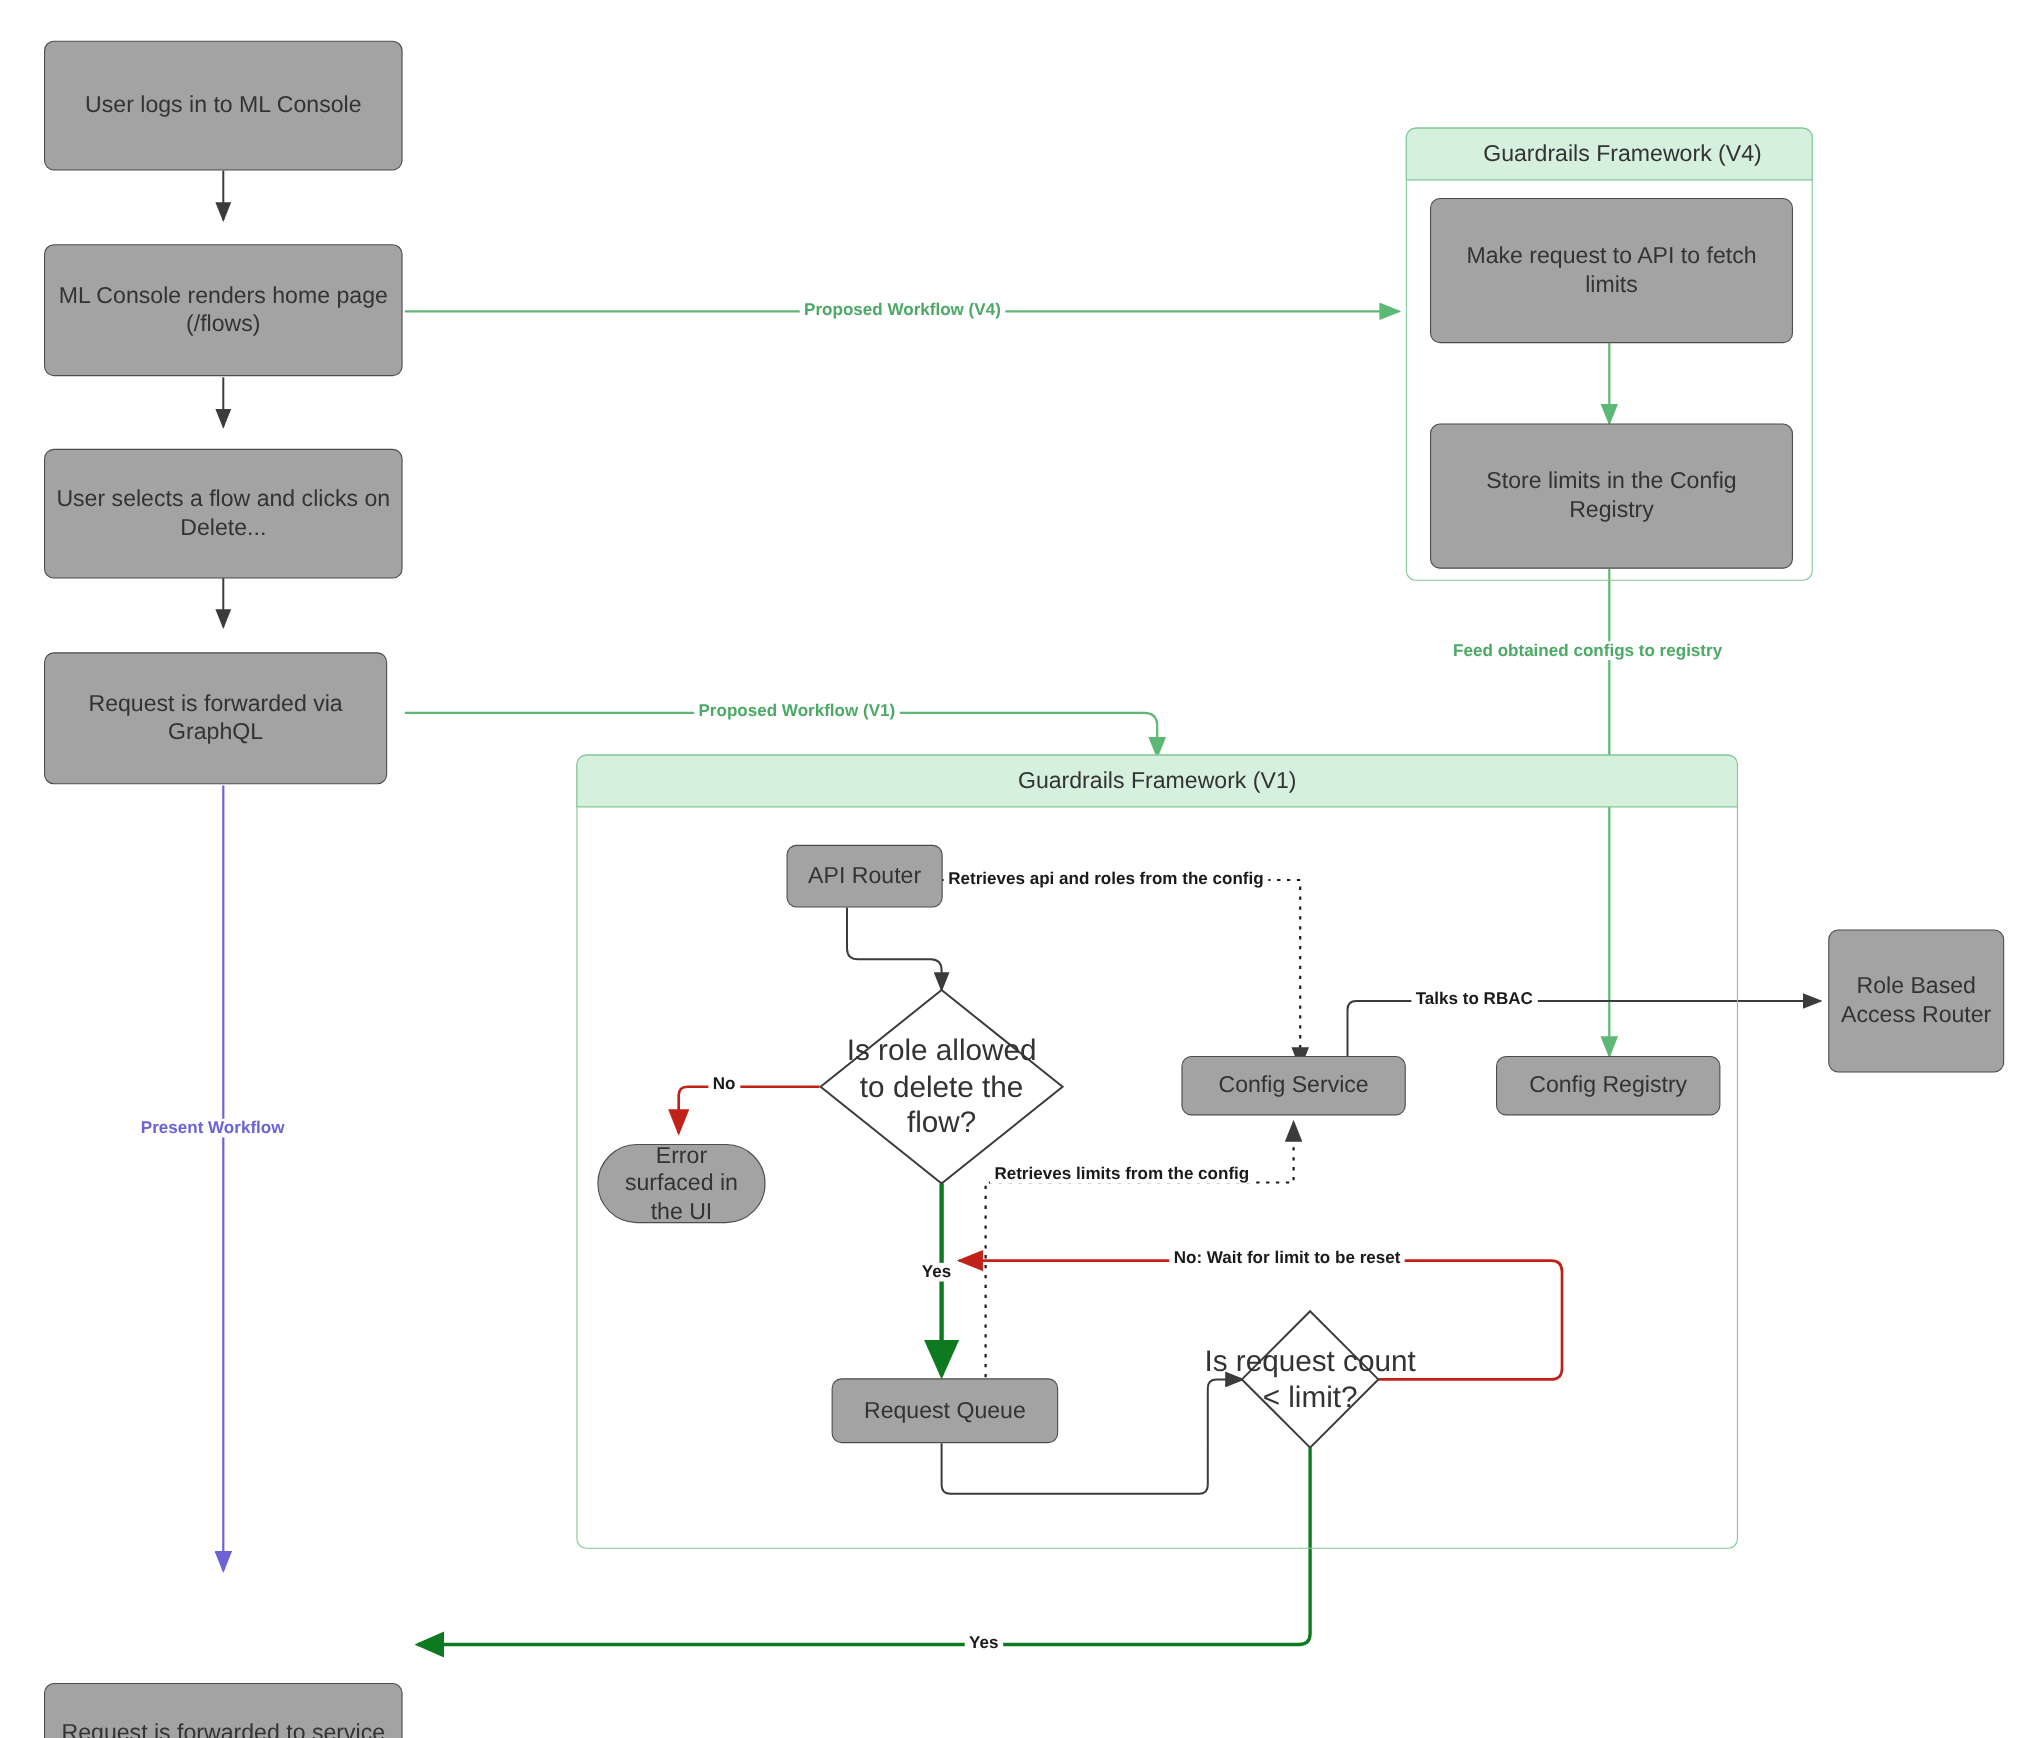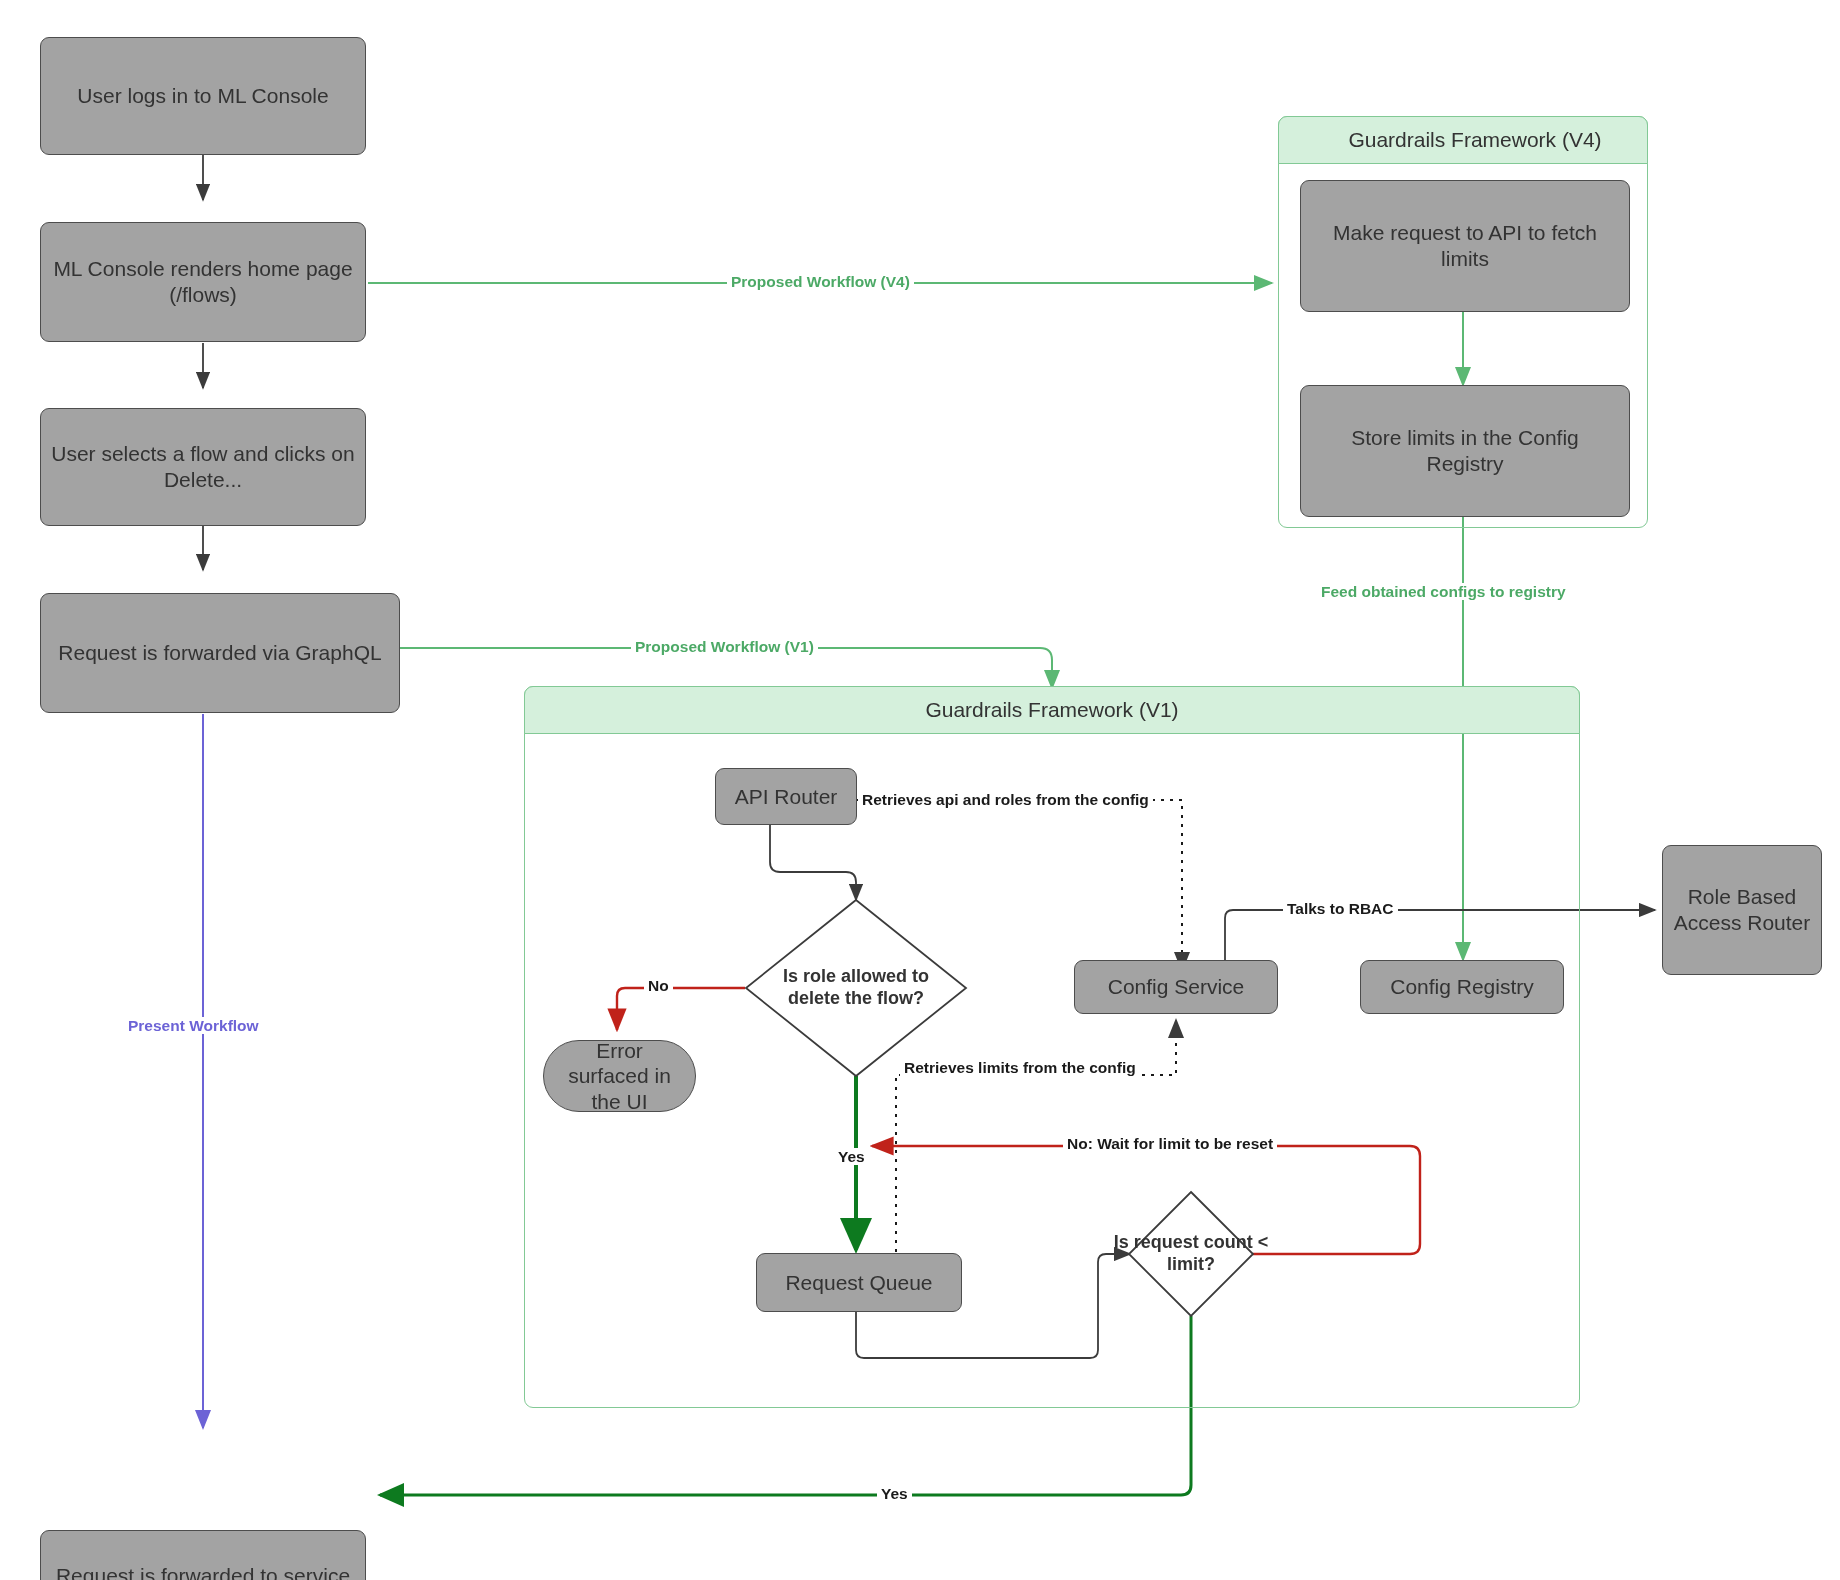--- a/index.html
+++ b/index.html
@@ -62,24 +62,23 @@
     color: #333333;
     font-size: 21px;
   }
   .diamond-label {
     position: absolute;
     display: flex;
     align-items: center;
     justify-content: center;
     text-align: center;
     color: #333333;
-    font-size: 18px;
+    font-size: 27px;
     line-height: 1.22;
     pointer-events: none;
-    font-weight: bold;
   }
   .edge-label {
     position: absolute;
     font-size: 15.5px;
     font-weight: bold;
     background: #ffffff;
     white-space: nowrap;
     padding: 0 4px;
     line-height: 1.1;
   }
@@ -201,21 +200,21 @@
   </div>
 
   <div class="node" style="left:40px; top:222px; width:326px; height:120px;">
     <span>ML Console renders home page (/flows)</span>
   </div>
 
   <div class="node" style="left:40px; top:408px; width:326px; height:118px;">
     <span>User selects a flow and clicks on Delete...</span>
   </div>
 
-  <div class="node" style="left:40px; top:593px; width:360px; height:120px;">
+  <div class="node" style="left:40px; top:593px; width:312px; height:120px;">
     <span>Request is forwarded via GraphQL</span>
   </div>
 
   <div class="node" style="left:40px; top:1530px; width:326px; height:118px;">
     <span>Request is forwarded to service endpoint /flows/delete/id</span>
   </div>
 
   <div class="node" style="left:1300px; top:180px; width:330px; height:132px;">
     <span>Make request to API to fetch limits</span>
   </div>

